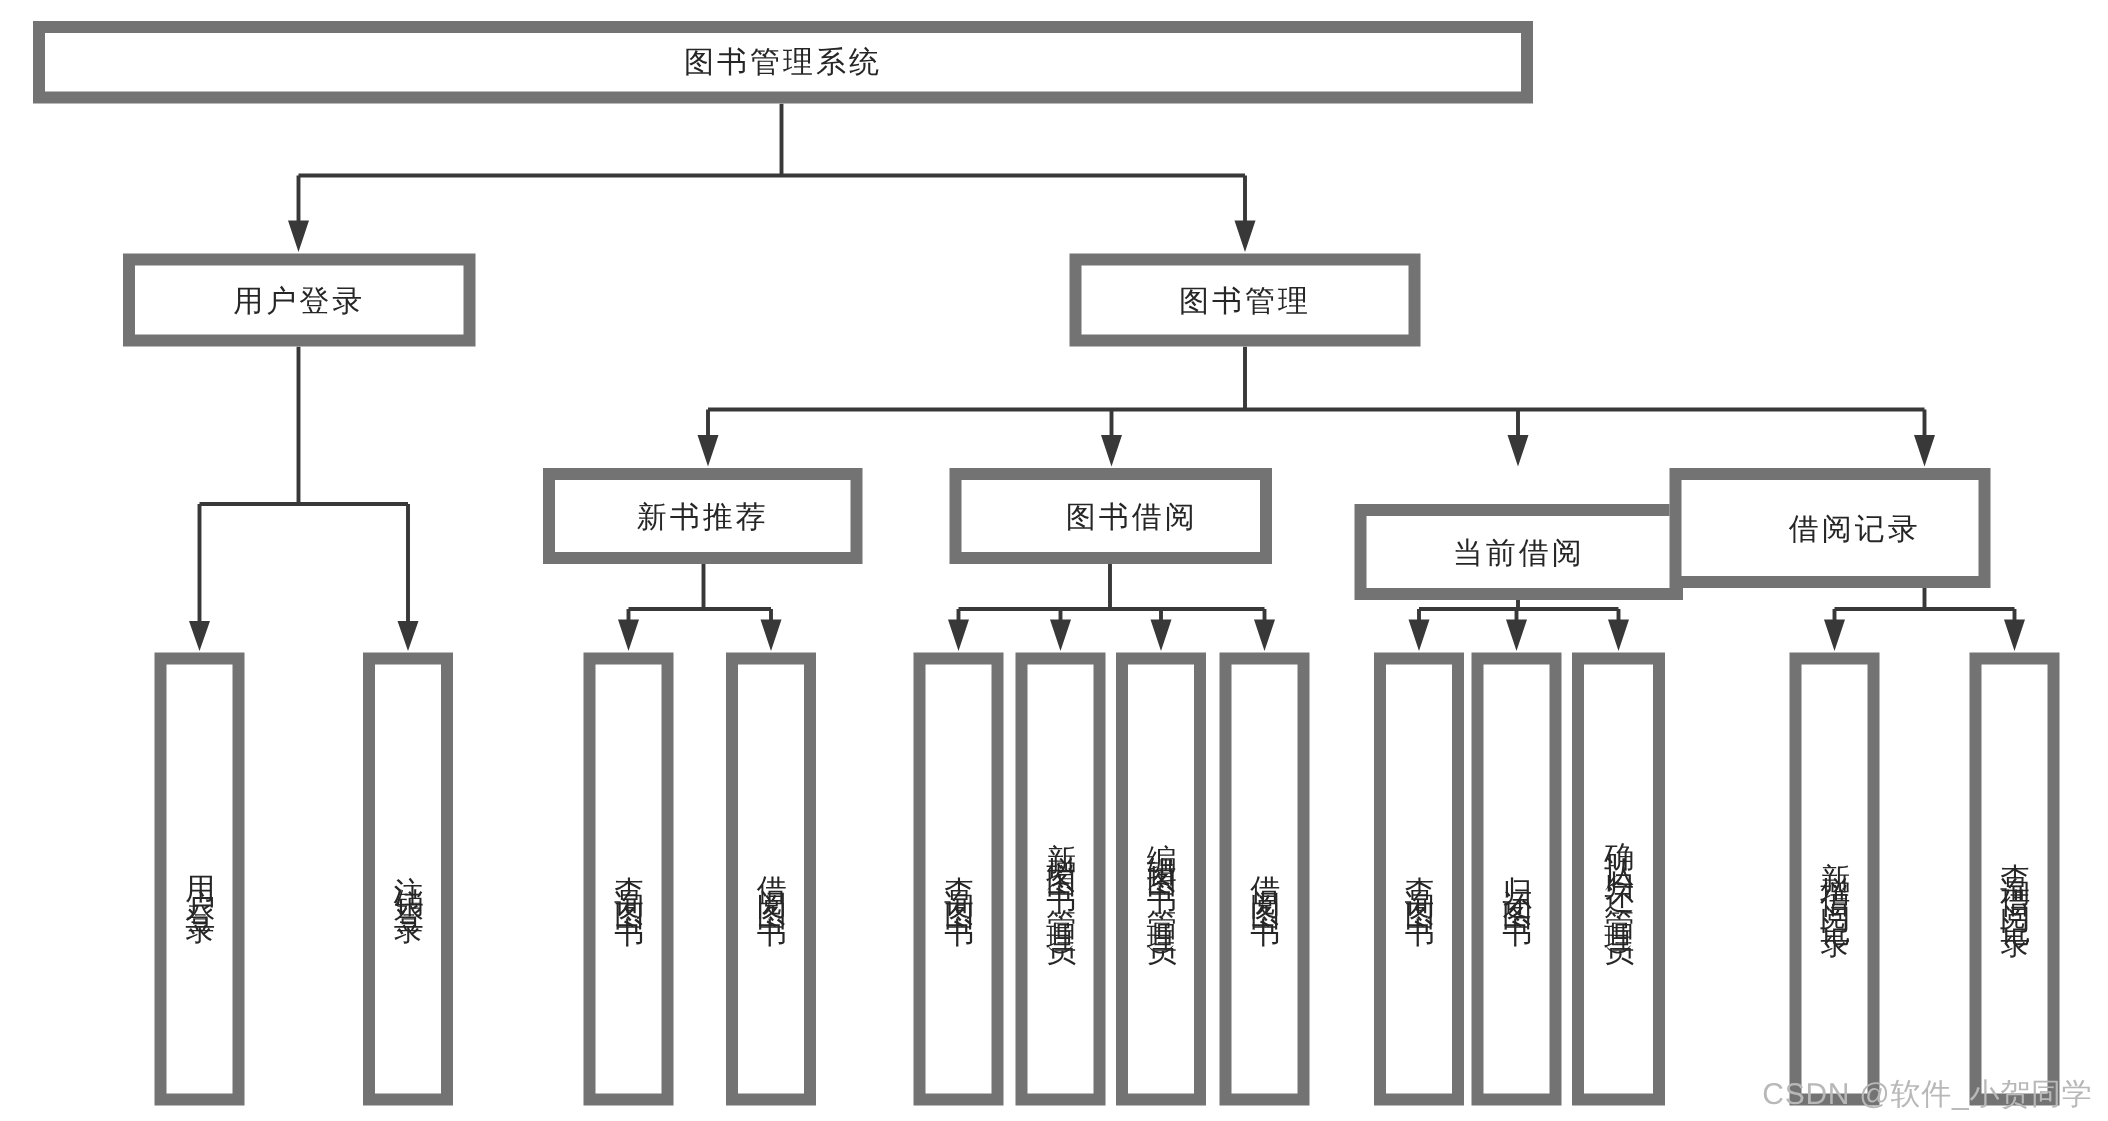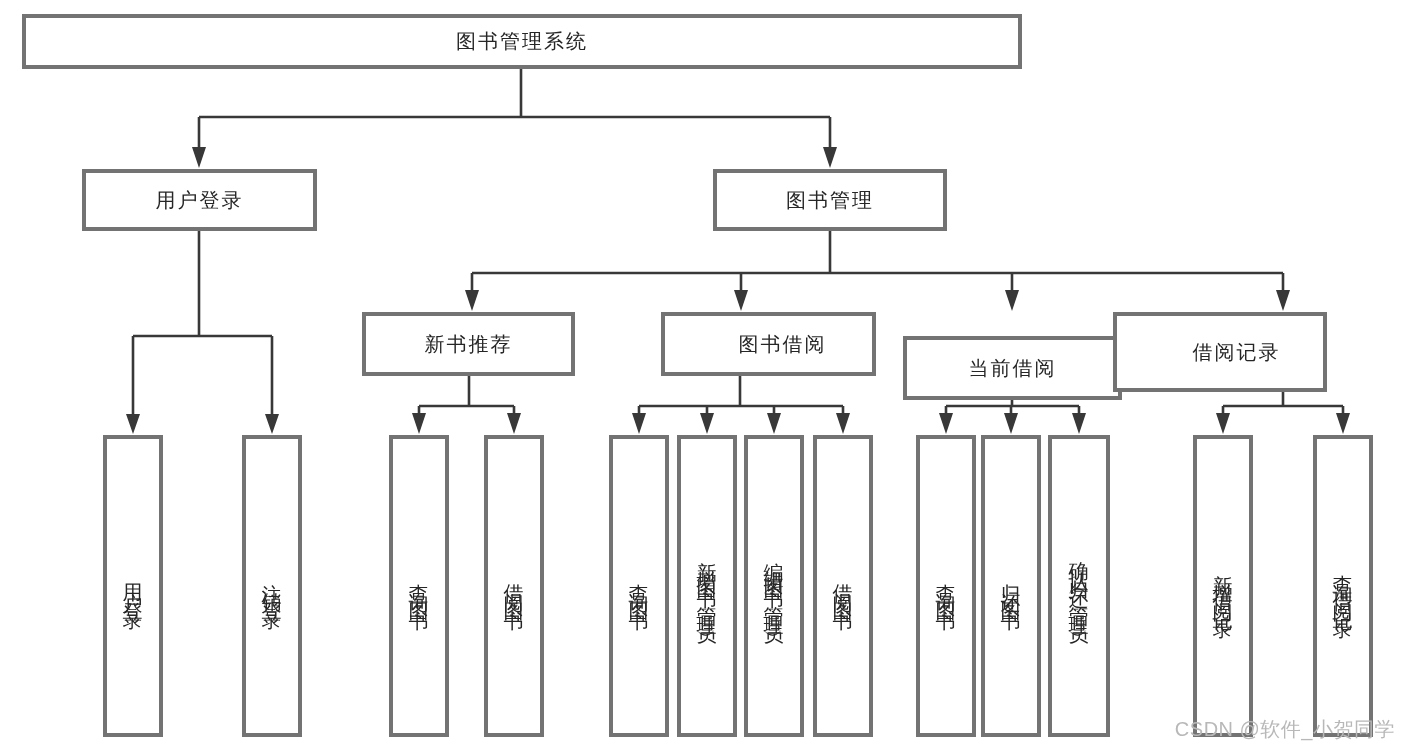--- a/index.html
+++ b/index.html
@@ -19,21 +19,21 @@
     position: absolute;
     left: 0;
     top: 0;
     width: 1405px;
     height: 747px;
     z-index: 1;
   }
   .node {
     position: absolute;
     box-sizing: border-box;
-    border: 4px solid #737373;
+    border: 8px solid #737373;
     background: #ffffff;
     display: flex;
     align-items: center;
     justify-content: center;
     color: #262626;
     font-size: 20px;
     letter-spacing: 2px;
     z-index: 2;
     white-space: nowrap;
   }
@@ -97,21 +97,21 @@
       M1216 413 H1230 L1223 434 Z
       M1336 413 H1350 L1343 434 Z"></path>
   </svg>
 
   <div class="node" style="left:22px; top:14px; width:1000px; height:55px;">图书管理系统</div>
 
   <div class="node" style="left:82px; top:169px; width:235px; height:62px;">用户登录</div>
   <div class="node" style="left:362px; top:312px; width:213px; height:64px;">新书推荐</div>
 
   <div class="node" style="left:713px; top:169px; width:234px; height:62px;">图书管理</div>
-  <div class="node" style="left:661px; top:312px; width:215px; height:64px;padding-left:28px;">图书借阅</div>
+  <div class="node" style="left:633px; top:312px; width:215px; height:64px;padding-left:28px;">图书借阅</div>
   <div class="node" style="left:903px; top:312px; width:219px; height:64px;margin-top:24px;">当前借阅</div>
   <div class="node" style="left:1113px; top:312px; width:214px; height:80px;padding-left:33px;">借阅记录</div>
 
   <div class="node leaf" style="left:103px; top:435px; width:60px; height:302px;">
     <span class="vtext">用户登录</span>
   </div>
   <div class="node leaf" style="left:242px; top:435px; width:60px; height:302px;">
     <span class="vtext">注销登录</span>
   </div>
   <div class="node leaf" style="left:389px; top:435px; width:60px; height:302px;">

